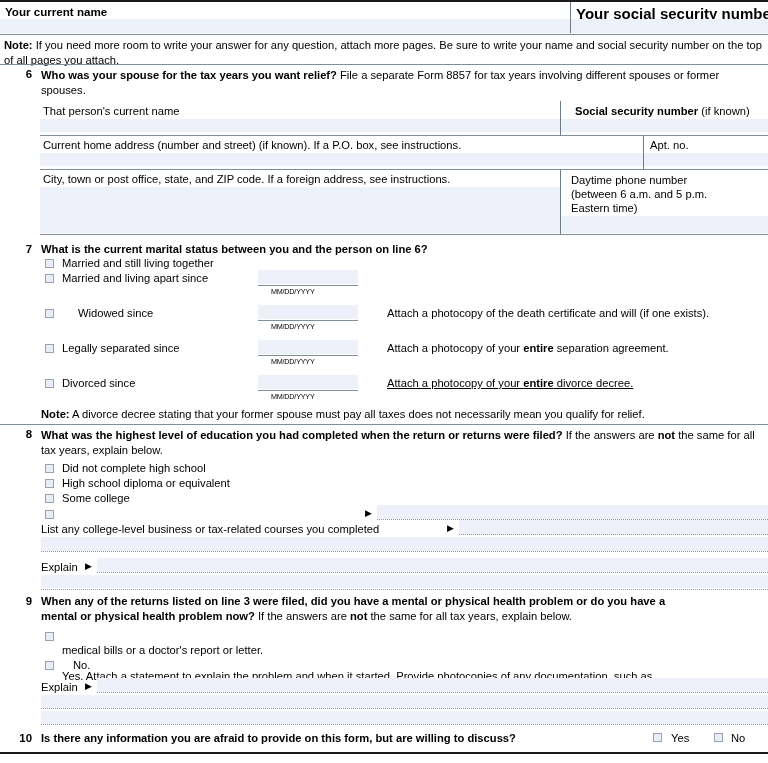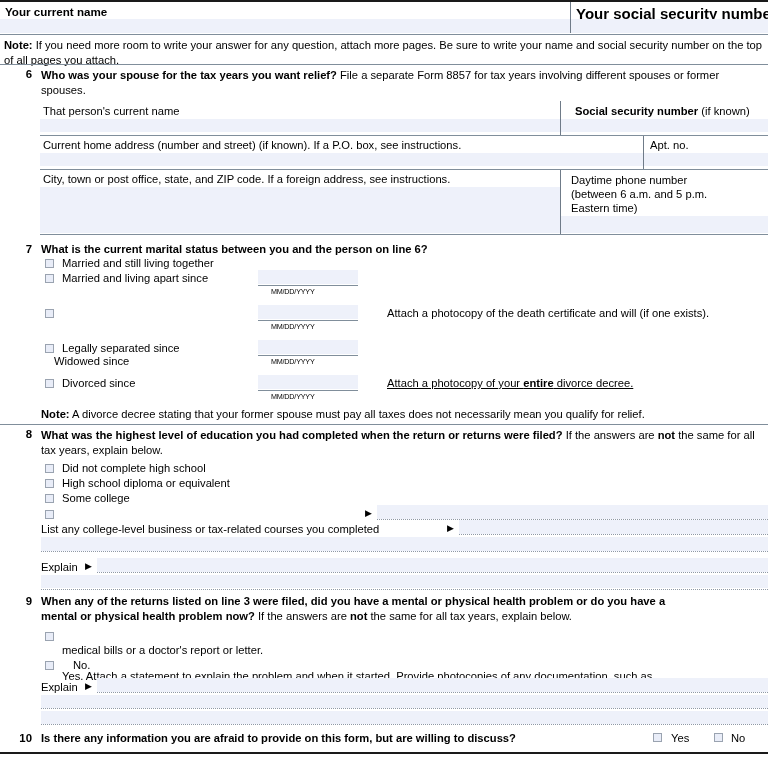--- a/index.html
+++ b/index.html
@@ -116,33 +116,36 @@
   <div class="cb" style="left:45px; top:259px;"></div>
   <div class="t" style="left:62px; top:257px;">Married and still living together</div>
 
   <div class="cb" style="left:45px; top:274px;"></div>
   <div class="t" style="left:62px; top:272px;">Married and living apart since</div>
   <div class="fill" style="left:258px; top:270px; width:100px; height:14px;"></div>
   <div class="rule-gray" style="left:258px; top:285px; width:100px;"></div>
   <div class="tiny" style="left:271px; top:288px;">MM/DD/YYYY</div>
 
   <div class="cb" style="left:45px; top:309px;"></div>
-  <div class="t" style="left:54px; top:307px;margin-top:48px;">Widowed since</div>
+  <div class="t" style="left:78px; top:307px;">Widowed since</div>
   <div class="fill" style="left:258px; top:305px; width:100px; height:14px;"></div>
   <div class="rule-gray" style="left:258px; top:320px; width:100px;"></div>
   <div class="tiny" style="left:271px; top:323px;">MM/DD/YYYY</div>
   <div class="t" style="left:387px; top:307px;">
     <span>Attach a photocopy of the death certificate and will (if one exists).</span>
   </div>
 
   <div class="cb" style="left:45px; top:344px;"></div>
   <div class="t" style="left:62px; top:342px;">Legally separated since</div>
   <div class="fill" style="left:258px; top:340px; width:100px; height:14px;"></div>
   <div class="rule-gray" style="left:258px; top:355px; width:100px;"></div>
   <div class="tiny" style="left:271px; top:358px;">MM/DD/YYYY</div>
+  <div class="t" style="left:387px; top:342px;">
+    <span>Attach a photocopy of your </span><span class="b">entire</span><span> separation agreement.</span>
+  </div>
 
   <div class="cb" style="left:45px; top:379px;"></div>
   <div class="t" style="left:62px; top:377px;">Divorced since</div>
   <div class="fill" style="left:258px; top:375px; width:100px; height:14px;"></div>
   <div class="rule-gray" style="left:258px; top:390px; width:100px;"></div>
   <div class="tiny" style="left:271px; top:393px;">MM/DD/YYYY</div>
   <div class="t" style="left:387px; top:377px;text-decoration:underline;">
     <span>Attach a photocopy of your </span><span class="b">entire</span><span> divorce decree.</span>
   </div>
 

